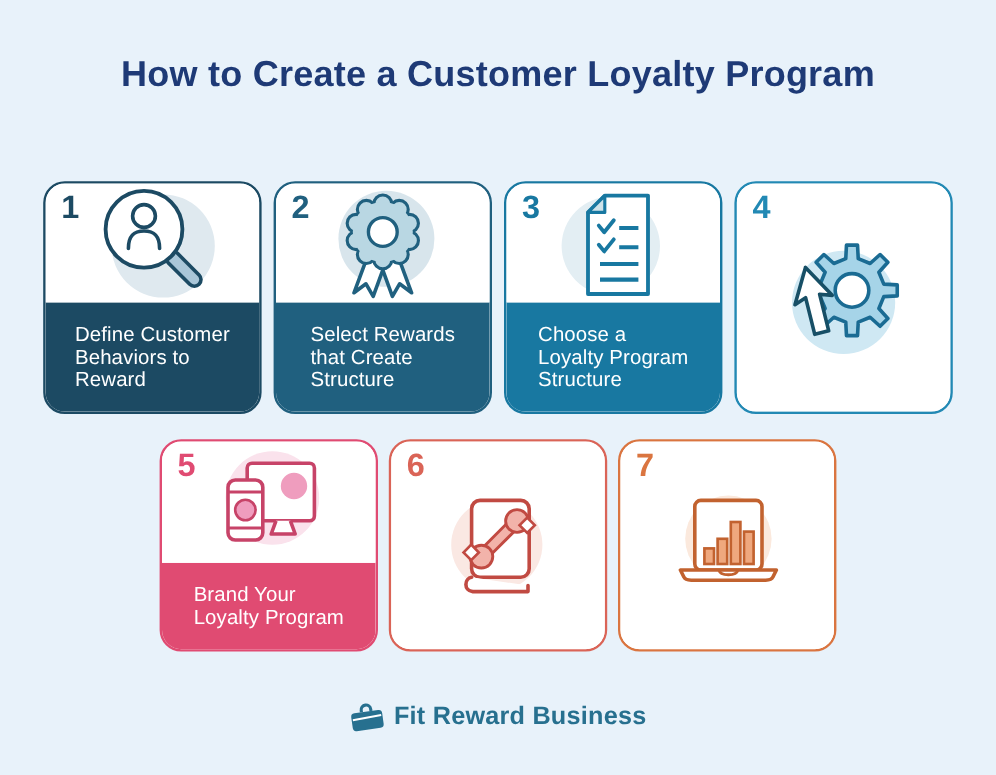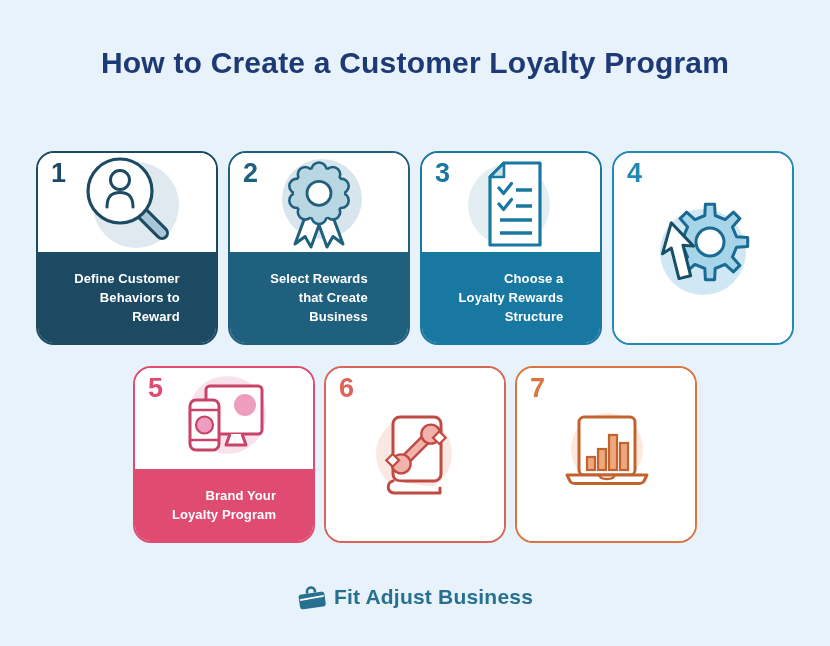--- a/index.html
+++ b/index.html
@@ -34,21 +34,21 @@
     position:absolute; top:6px; left:13px;
     font-size:27px; font-weight:800; color:var(--c); line-height:1.1;
   }
   .icon-wrap {
     position:absolute; inset:0;
     display:flex; align-items:center; justify-content:center;
   }
   .card-label {
     background:var(--c); color:#ffffff;
     display:flex; align-items:center; justify-content:center;
-    text-align:right; font-weight:700; font-size:13px;
+    text-align:left; font-weight:400; font-size:17px;
     line-height:19px; white-space:pre-line; letter-spacing:0.1px;
     padding:4px 6px;
   }
   .row1 .card-label { height:91px; }
   .row2 .card-label { height:72px; }
 
   .footer {
     position:absolute; top:584px; left:0; width:830px;
     display:flex; align-items:center; justify-content:center; gap:7px;
   }
@@ -107,42 +107,42 @@
               <circle cx="40.8" cy="37.1" r="7.5" fill="#b9d7e3" stroke="#20607f" stroke-width="2.6"></circle>
               <circle cx="49.3" cy="25.5" r="7.5" fill="#b9d7e3" stroke="#20607f" stroke-width="2.6"></circle>
               <circle cx="63" cy="44.3" r="25" fill="#b9d7e3"></circle>
               <circle cx="63" cy="44.3" r="12" fill="#ffffff" stroke="#20607f" stroke-width="2.8"></circle>
             </g>
           </svg>
         </div>
       </div>
       <div class="card-label">Select Rewards
 that Create
-Business</div>
+Structure</div>
     </div>
 
     <div class="card" style="--c: #1878a1;">
       <div class="card-top">
         <div class="step-number">3</div>
         <div class="icon-wrap">
           <svg width="126" height="108" viewBox="0 0 126 108">
             <circle cx="61" cy="56" r="41" fill="#e3eef3"></circle>
             <path d="M56,14 L92,14 L92,96 L42,96 L42,28 Z" fill="#ffffff" stroke="#1878a1" stroke-width="3.2" stroke-linejoin="round"></path>
             <path d="M56,14 L56,28 L42,28 Z" fill="#cfe3ea" stroke="#1878a1" stroke-width="2.6" stroke-linejoin="round"></path>
             <path d="M51,39 l4.5,5.5 l8,-10" fill="none" stroke="#1878a1" stroke-width="3.2" stroke-linecap="round" stroke-linejoin="round"></path>
             <line x1="68" y1="41" x2="84" y2="41" stroke="#1878a1" stroke-width="3.4"></line>
             <path d="M51,55 l4.5,5.5 l8,-10" fill="none" stroke="#1878a1" stroke-width="3.2" stroke-linecap="round" stroke-linejoin="round"></path>
             <line x1="68" y1="57" x2="84" y2="57" stroke="#1878a1" stroke-width="3.4"></line>
             <line x1="52" y1="71" x2="84" y2="71" stroke="#1878a1" stroke-width="3.4"></line>
             <line x1="52" y1="84" x2="84" y2="84" stroke="#1878a1" stroke-width="3.4"></line>
           </svg>
         </div>
       </div>
       <div class="card-label">Choose a
-Loyalty Rewards
+Loyalty Program
 Structure</div>
     </div>
 
     <div class="card" style="--c: #2289b4;">
       <div class="card-top">
         <div class="step-number">4</div>
         <div class="icon-wrap">
           <svg width="126" height="108" viewBox="0 0 126 108">
             <circle cx="63" cy="58" r="43" fill="#cfe8f3"></circle>
             <path d="M96.5,42.8 L107.7,43.4 L107.7,52.6 L96.5,53.2 L92.4,63.1 L99.9,71.4 L93.4,77.9 L85.1,70.4 L75.2,74.5 L74.6,85.7 L65.4,85.7 L64.8,74.5 L54.9,70.4 L46.6,77.9 L40.1,71.4 L47.6,63.1 L43.5,53.2 L32.3,52.6 L32.3,43.4 L43.5,42.8 L47.6,32.9 L40.1,24.6 L46.6,18.1 L54.9,25.6 L64.8,21.5 L65.4,10.3 L74.6,10.3 L75.2,21.5 L85.1,25.6 L93.4,18.1 L99.9,24.6 L92.4,32.9 Z" fill="#a6d4e8" stroke="#1a6b93" stroke-width="3" stroke-linejoin="round"></path>
@@ -220,16 +220,16 @@
   </div>
 
   <div class="footer">
     <svg width="30" height="26" viewBox="0 0 30 26">
       <g transform="rotate(-8 15 15)">
         <path d="M11,9 V7.5 a4,4 0 0 1 8,0 V9" fill="none" stroke="#27708f" stroke-width="2.6"></path>
         <rect x="2" y="9" width="26" height="15" rx="3" fill="#27708f"></rect>
         <line x1="3" y1="14.5" x2="27" y2="13.5" stroke="#ffffff" stroke-width="1.8"></line>
       </g>
     </svg>
-    <span class="brand-text">Fit Adjust Business</span>
+    <span class="brand-text">Fit Reward Business</span>
   </div>
 
 </div>
 
 </body></html>

